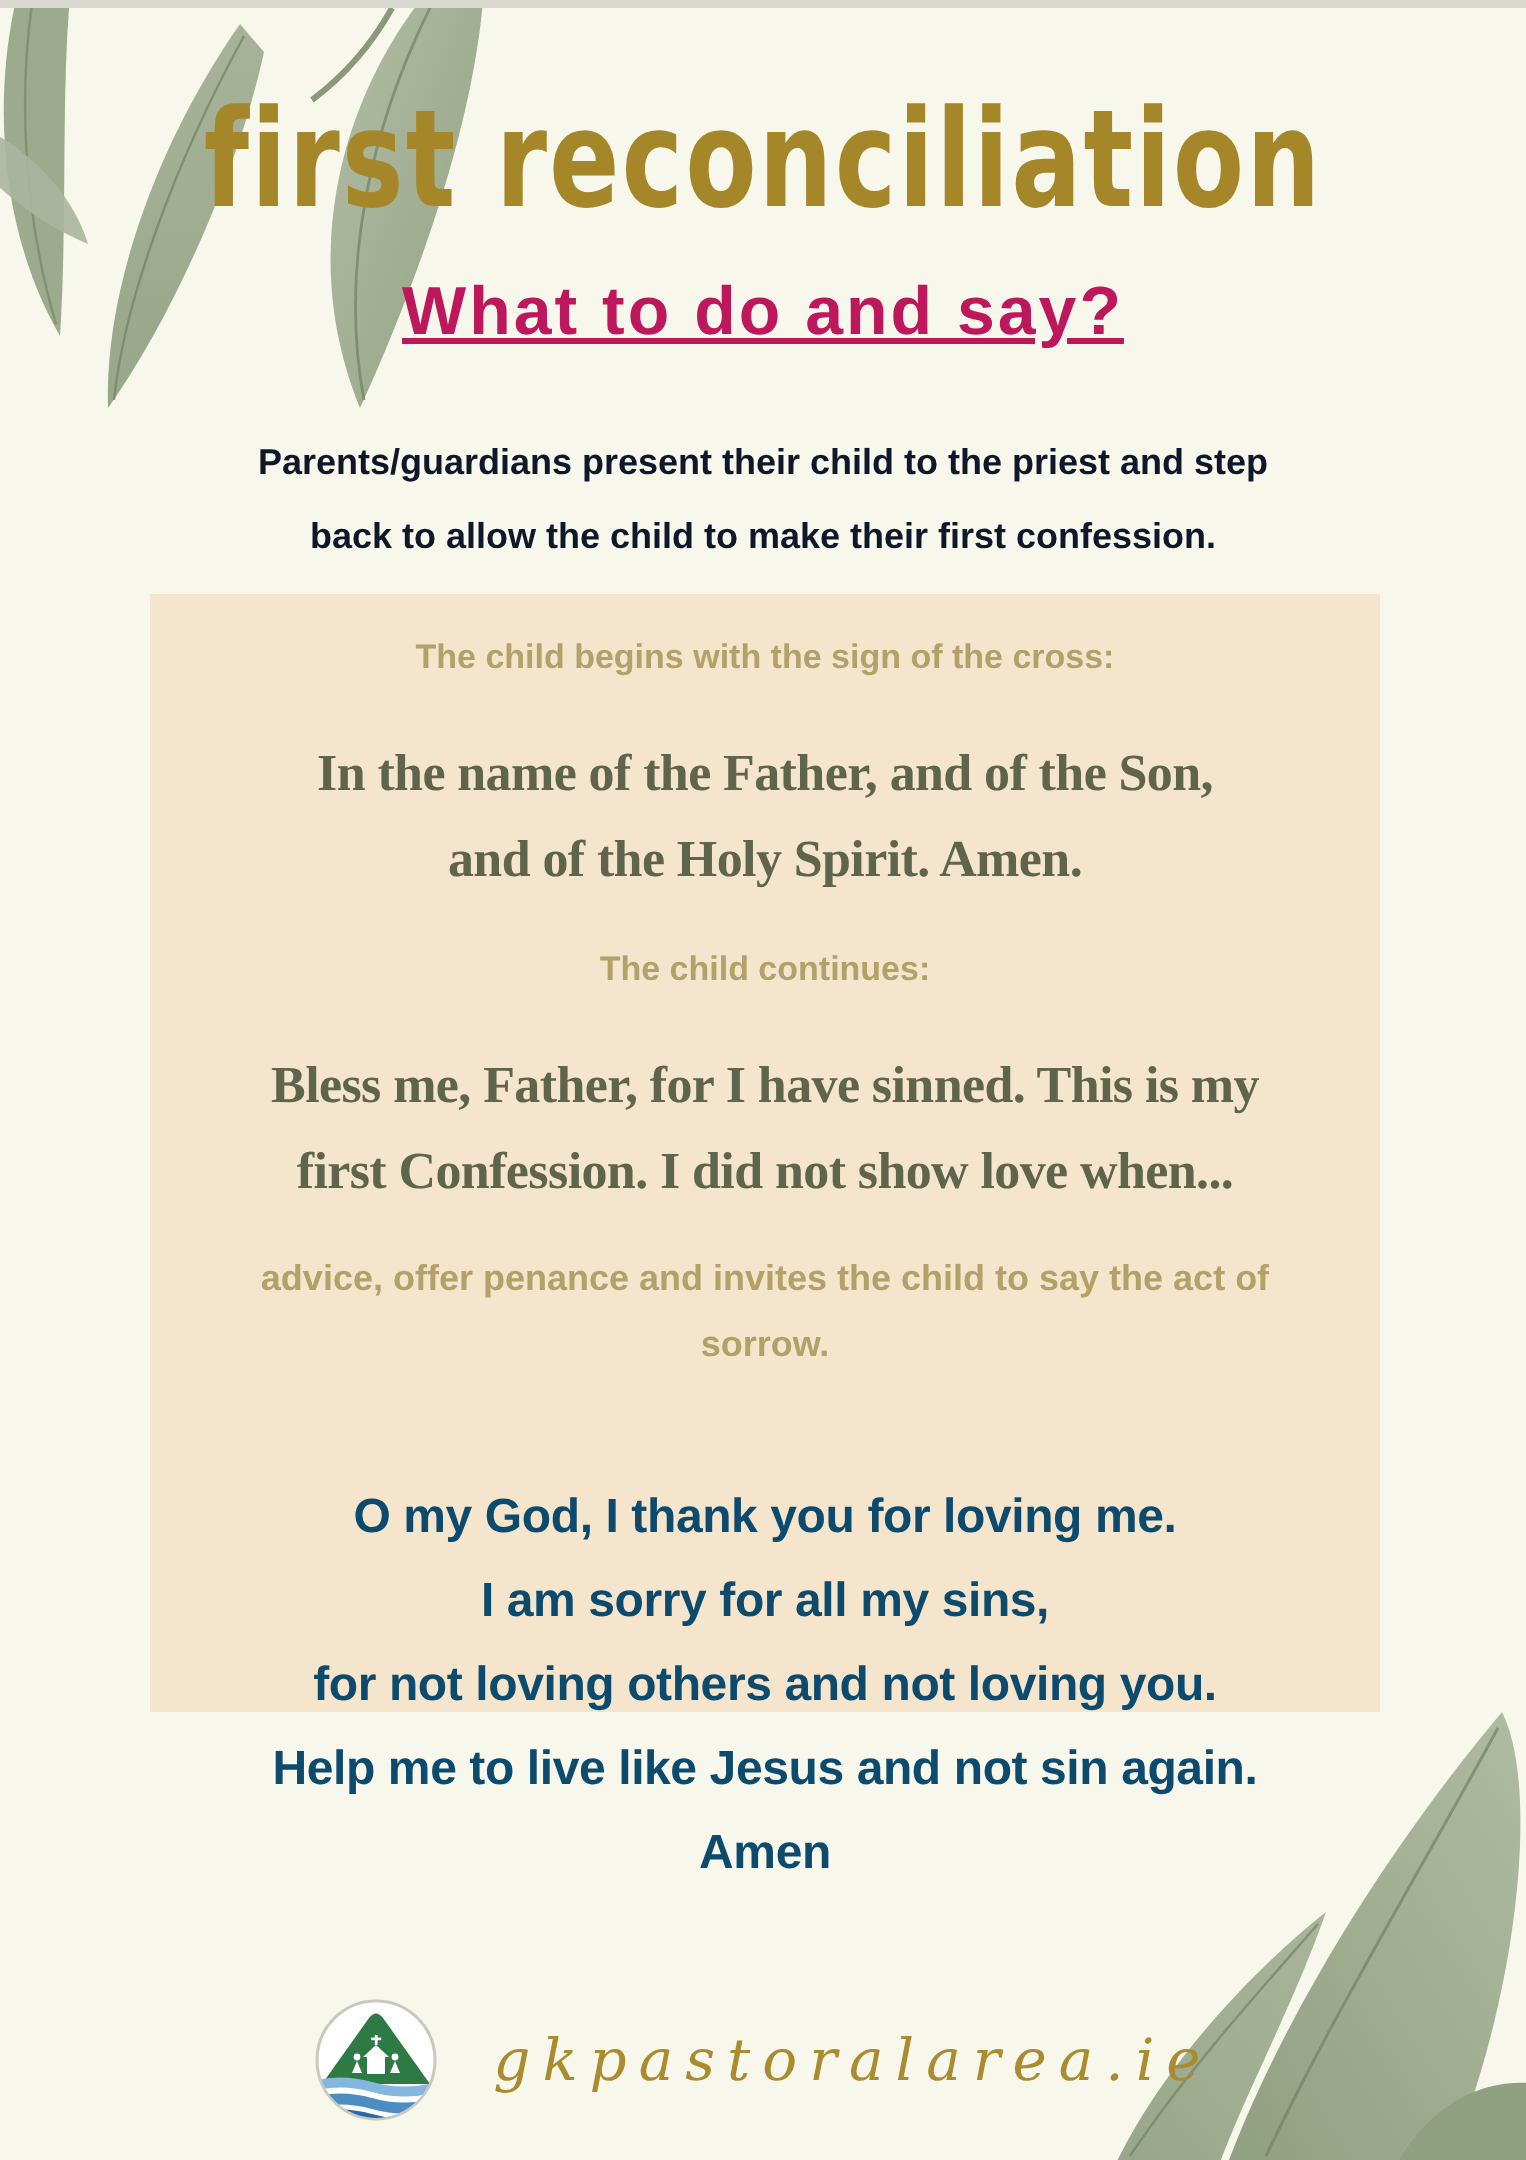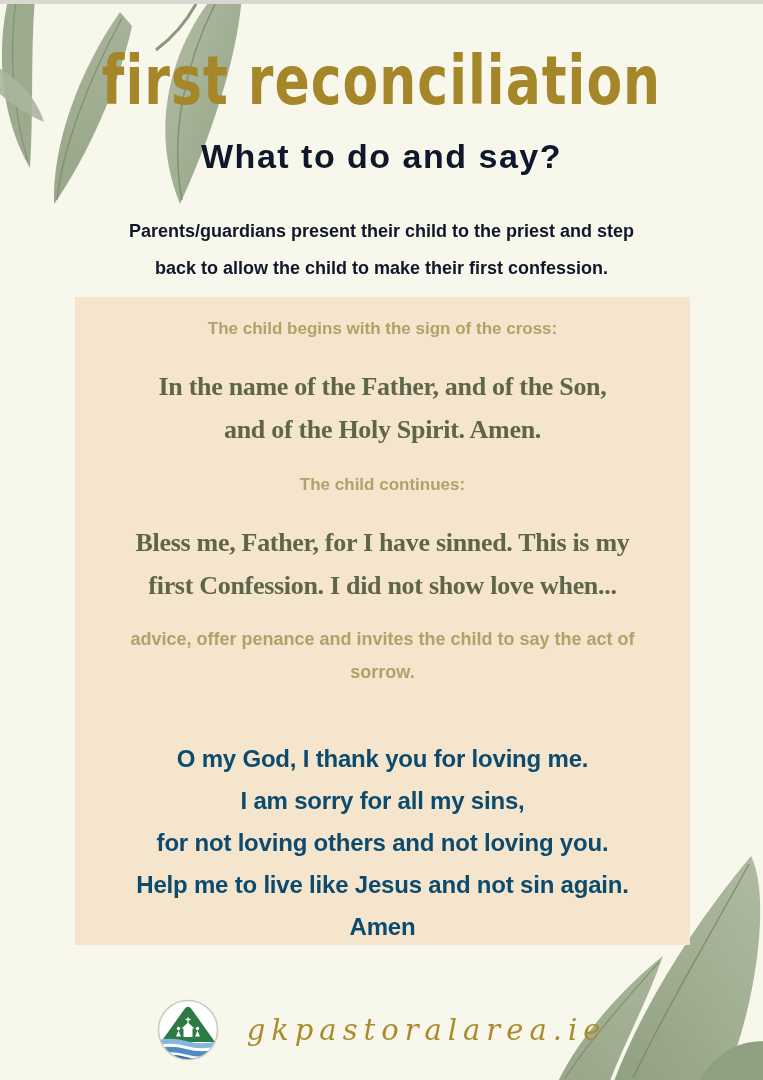--- a/index.html
+++ b/index.html
@@ -13,28 +13,28 @@
   .deco.bottom-right{bottom:0;right:0;}
 
   .title{
     position:absolute;top:38px;left:0;right:0;text-align:center;
     font-family:"DejaVu Sans",sans-serif;
     font-size:52px;font-weight:700;color:#a5872a;letter-spacing:1px;
     transform:scaleY(1.3);transform-origin:50% 0;white-space:nowrap;
   }
   .subtitle{
     position:absolute;top:133px;left:0;right:0;text-align:center;
-    font-size:34px;font-weight:700;color:#0f172a;letter-spacing:1.5px;
+    font-size:34px;font-weight:700;color:#be185d;letter-spacing:1.5px;text-decoration:underline;
   }
   .intro{
     position:absolute;top:209px;left:80px;right:80px;text-align:center;
     font-size:18px;font-weight:700;color:#0f172a;line-height:37px;
   }
   .card{
-    position:absolute;left:75px;top:293px;width:615px;height:648px;
+    position:absolute;left:75px;top:293px;width:615px;height:559px;
     background:#f5e5cc;
   }
   .card .block{position:absolute;left:0;right:0;text-align:center;}
   .sec-label{font-size:17px;font-weight:700;color:#b2a168;}
   .prayer-lg{font-size:26px;font-weight:700;color:#5e654a;line-height:43px;letter-spacing:-0.3px;font-family:Liberation Serif, serif;}
   .note{font-size:18px;font-weight:700;color:#b2a168;line-height:33px;}
   .prayer-md{font-size:24px;font-weight:700;color:#0c4a6e;line-height:42px;letter-spacing:-0.2px;}
 
   .blk-sign-label{top:22px;}
   .blk-sign{top:68px;}

